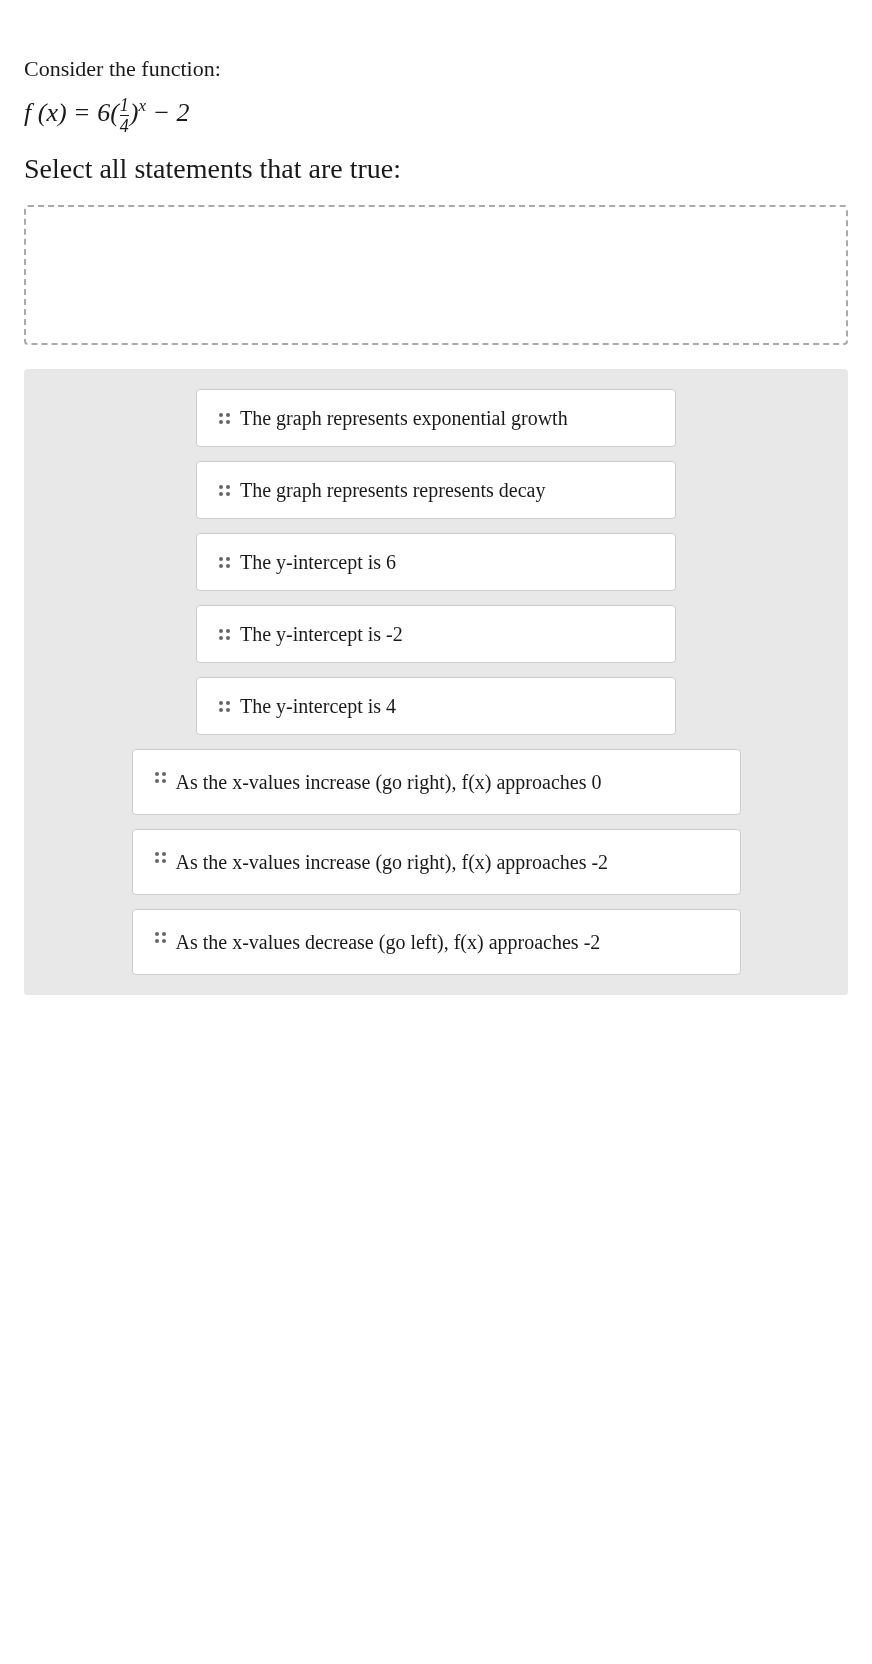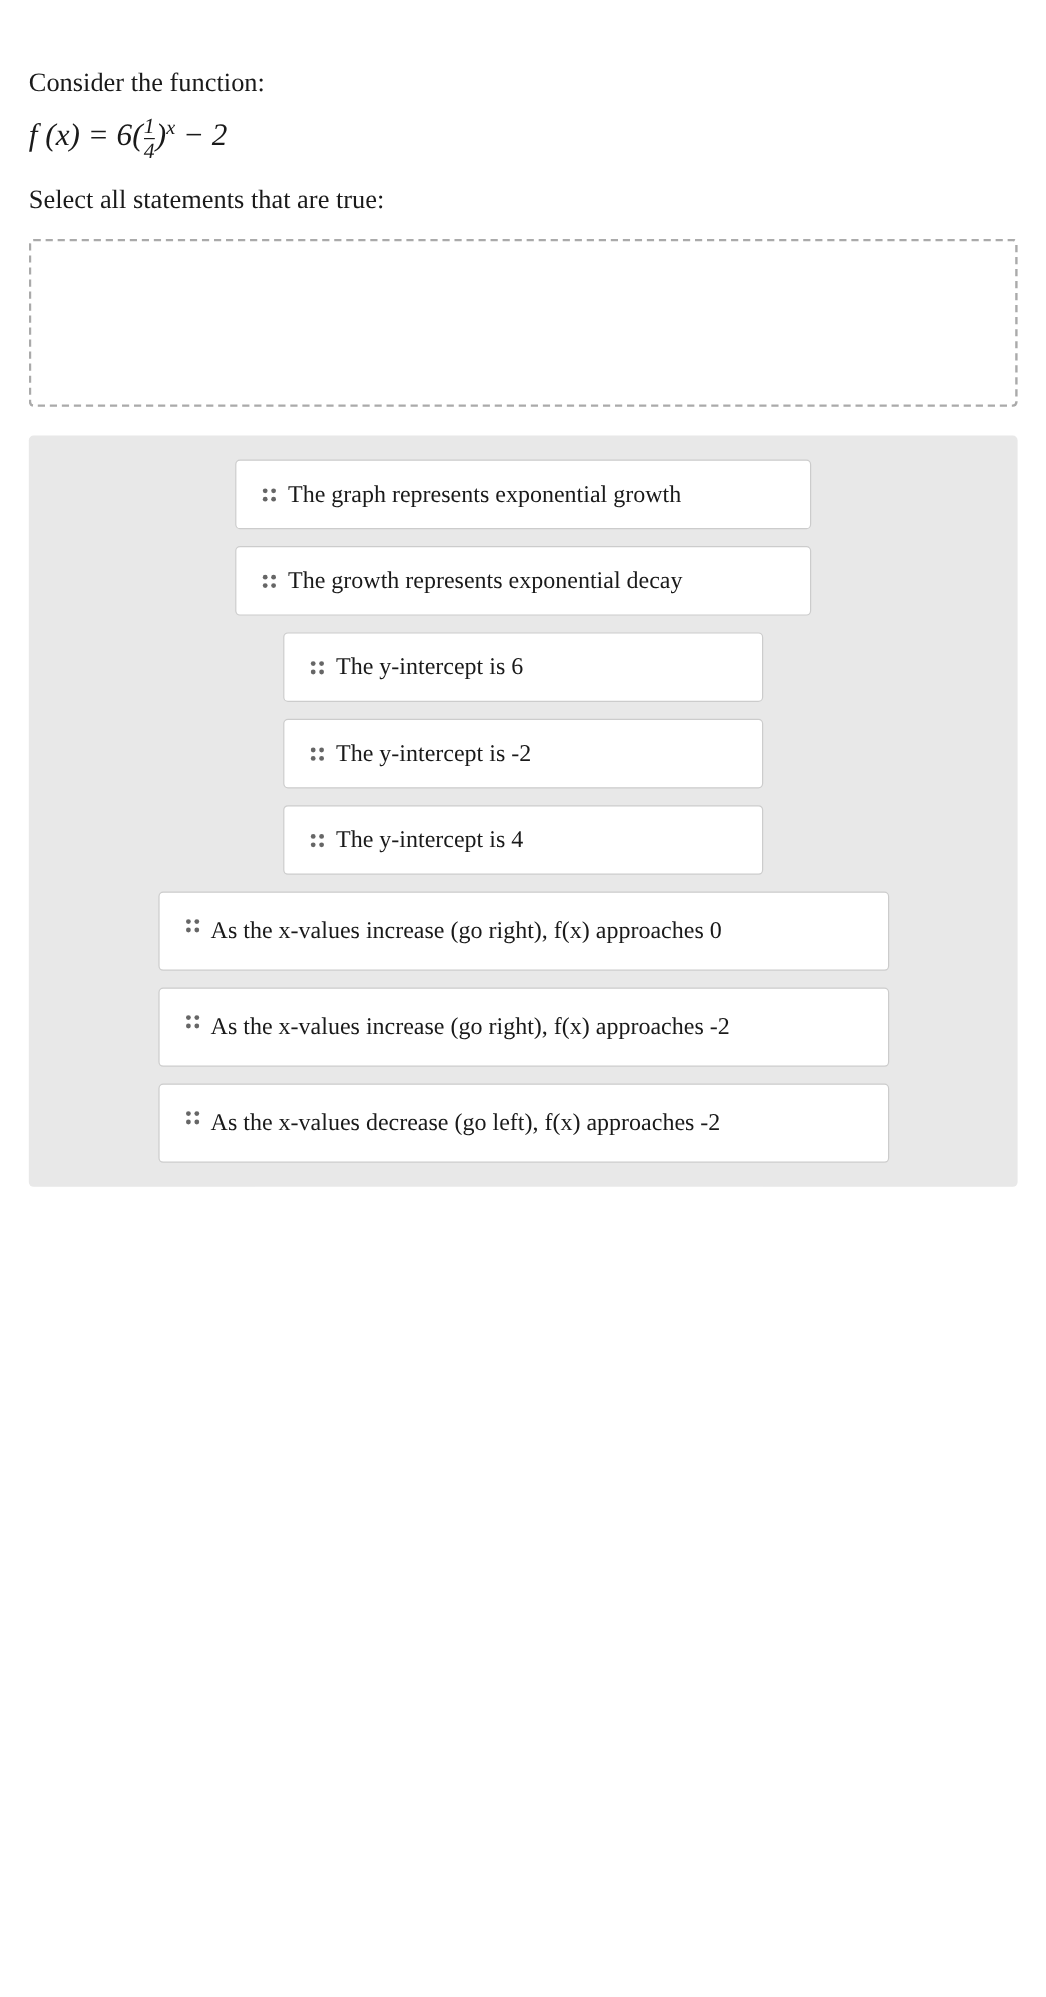--- a/index.html
+++ b/index.html
@@ -47,21 +47,21 @@
     }
 
     .function-display .frac .line {
       display: block;
       width: 100%;
       border-top: 1.5px solid #1a1a1a;
       margin: 1px 0;
     }
 
     .instruction {
-      font-size: 22px;
+      font-size: 28px;
       margin-bottom: 20px;
       font-family: Georgia, serif;
     }
 
     .drop-zone {
       border: 2.5px dashed #aaaaaa;
       border-radius: 4px;
       width: 100%;
       min-height: 140px;
       margin-bottom: 24px;
@@ -89,21 +89,21 @@
       user-select: none;
     }
 
     .answer-card.narrow {
       padding: 14px 22px;
       width: 480px;
     }
 
     .answer-card.medium {
       padding: 14px 22px;
-      width: 400px;
+      width: 480px;
       align-items: center;
     }
 
     .answer-card.wide {
       padding: 18px 22px;
       width: 609px;
       align-items: flex-start;
     }
 
     .drag-handle {
@@ -170,21 +170,21 @@
     <span class="answer-text">The graph represents exponential growth</span>
   </div>
 
   <div class="answer-card narrow">
     <div class="drag-handle">
       <span></span>
         <span></span>
         <span></span>
         <span></span>
     </div>
-    <span class="answer-text">The growth represents exponential decay</span>
+    <span class="answer-text">The graph represents represents decay</span>
   </div>
 
   <div class="answer-card medium">
     <div class="drag-handle">
       <span></span>
         <span></span>
         <span></span>
         <span></span>
     </div>
     <span class="answer-text">The y-intercept is 6</span>

